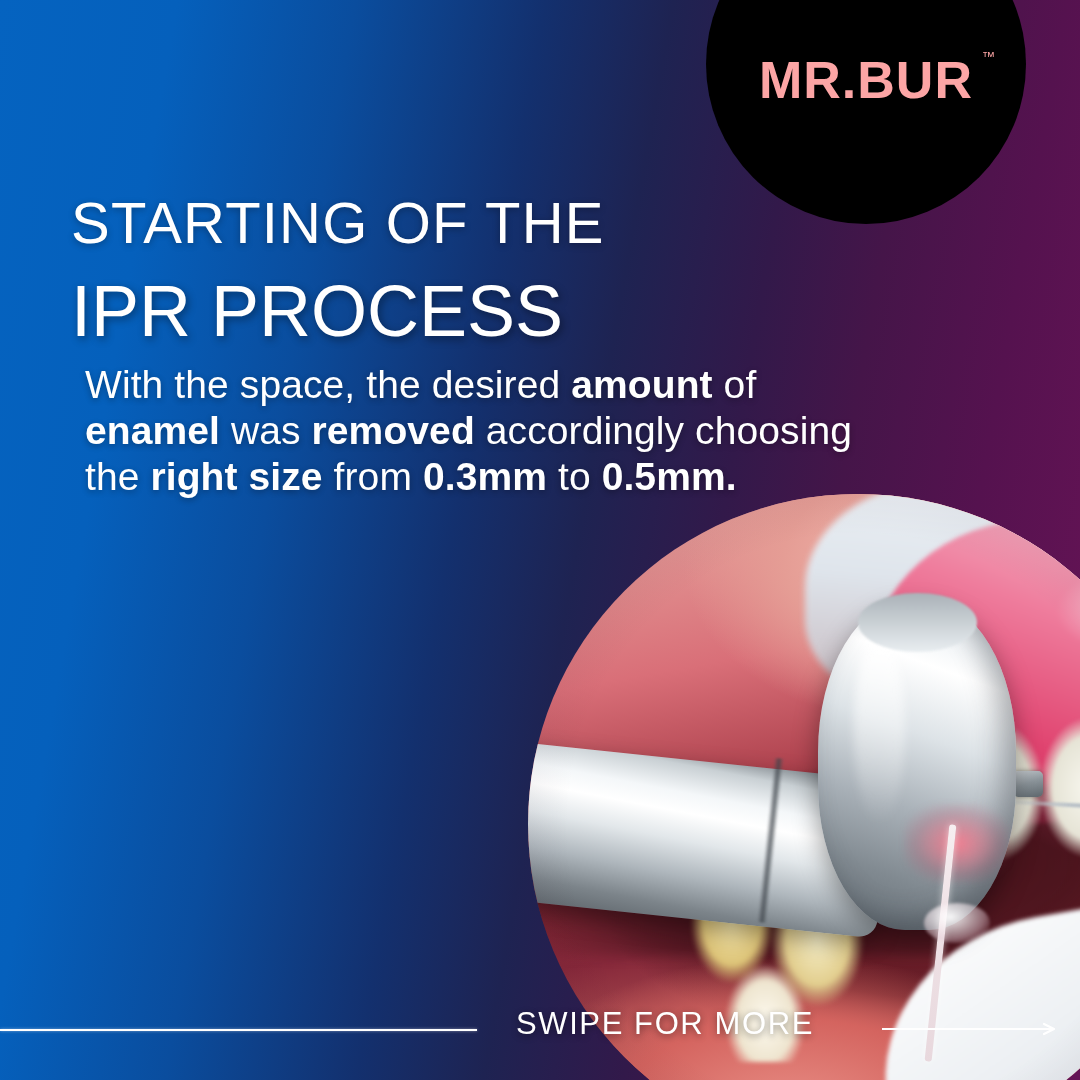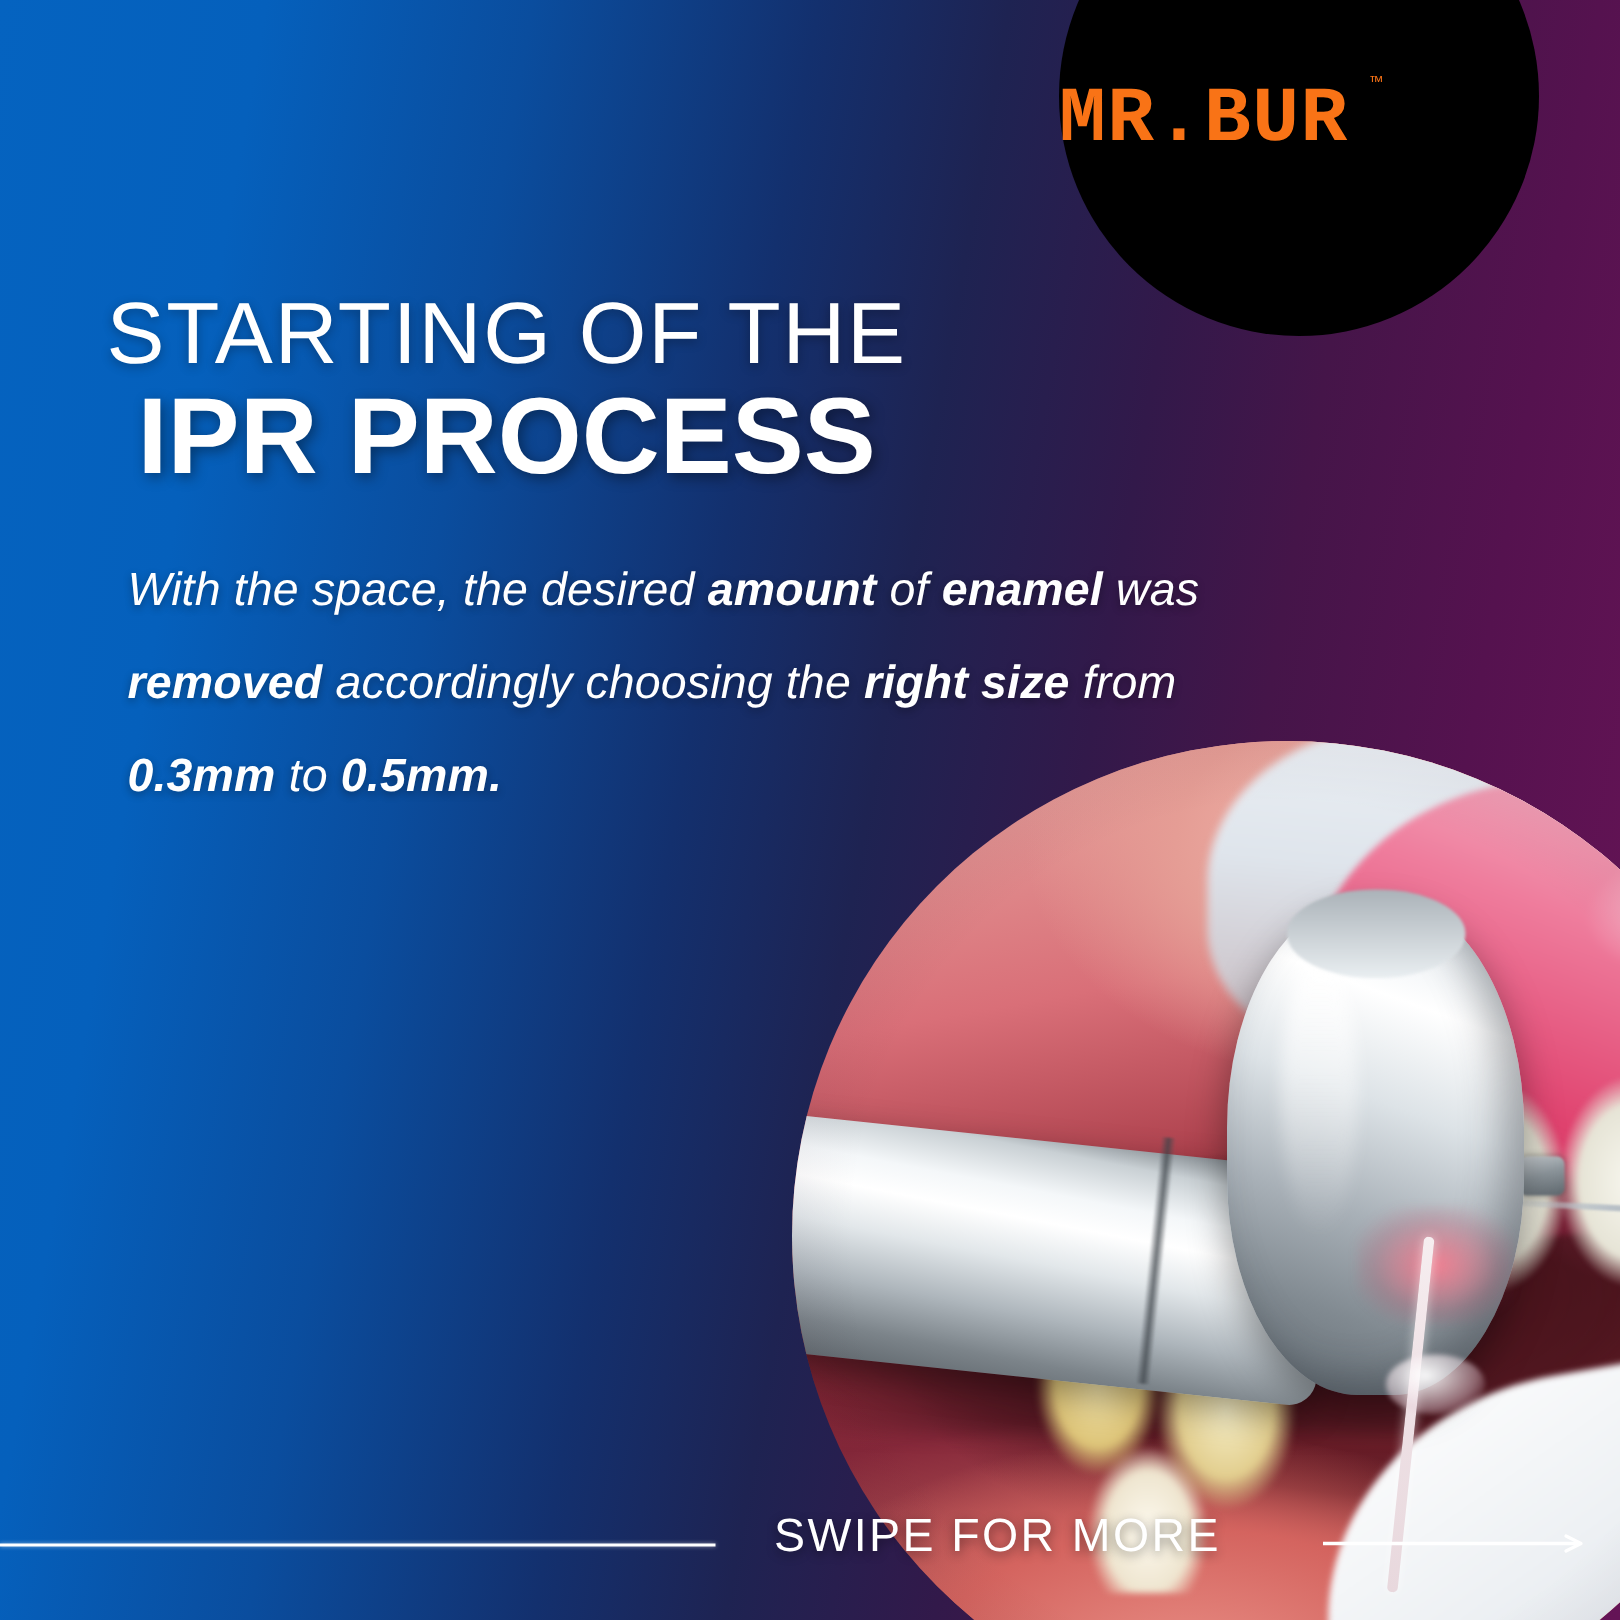--- a/index.html
+++ b/index.html
@@ -171,22 +171,22 @@
   
   .brand-badge{
     position:absolute;left:706px;top:-96px;
     width:320px;height:320px;
     background:#000;
     border-radius:50%;
     z-index:5;
   }
   .brand-text{
     position:absolute;left:0;right:0;top:150px;
-    color:#f97316;
-    font-family:Liberation Mono, monospace;
+    text-align:center;
+    color:#fca5a5;
   }
   .brand-name{
     position:relative;display:inline-block;
     font-size:52px;font-weight:700;letter-spacing:1px;
     line-height:1;
   }
   .brand-tm{
     position:absolute;right:-22px;top:-4px;
     font-size:13px;font-weight:400;letter-spacing:0;
   }
@@ -199,35 +199,33 @@
   .headline{
     position:absolute;left:71px;top:192px;z-index:4;
     color:#fff;
   }
   .headline-line1{
     font-size:58px;font-weight:300;letter-spacing:1.2px;
     line-height:1.06;
     text-shadow:0 2px 7px rgba(0,0,0,.3);
   }
   .headline-line2{
-    font-size:72px;font-weight:700;letter-spacing:0px;
-    line-height:1.08;margin-top:0;
+    font-size:72px;font-weight:400;letter-spacing:0px;
+    line-height:1.08;margin-top:20px;
     text-shadow:2px 3px 9px rgba(0,0,0,.42);
-    text-align:center;
   }
 
   
   .body-copy{
     position:absolute;left:85px;top:362px;z-index:4;
     width:790px;
     color:#fff;
-    font-size:31px;font-weight:400;line-height:62px;
+    font-size:39px;font-weight:400;line-height:46px;
     letter-spacing:.1px;
     text-shadow:0 2px 6px rgba(0,0,0,.32);
-    font-style:italic;
   }
   .body-copy b{font-weight:700;}
 
   
   .swipe-rule-left{
     position:absolute;left:0;top:1029px;width:477px;height:2px;
     background:#ffffff;z-index:6;
     box-shadow:0 0 3px rgba(255,255,255,.5);
   }
   .swipe-label{

